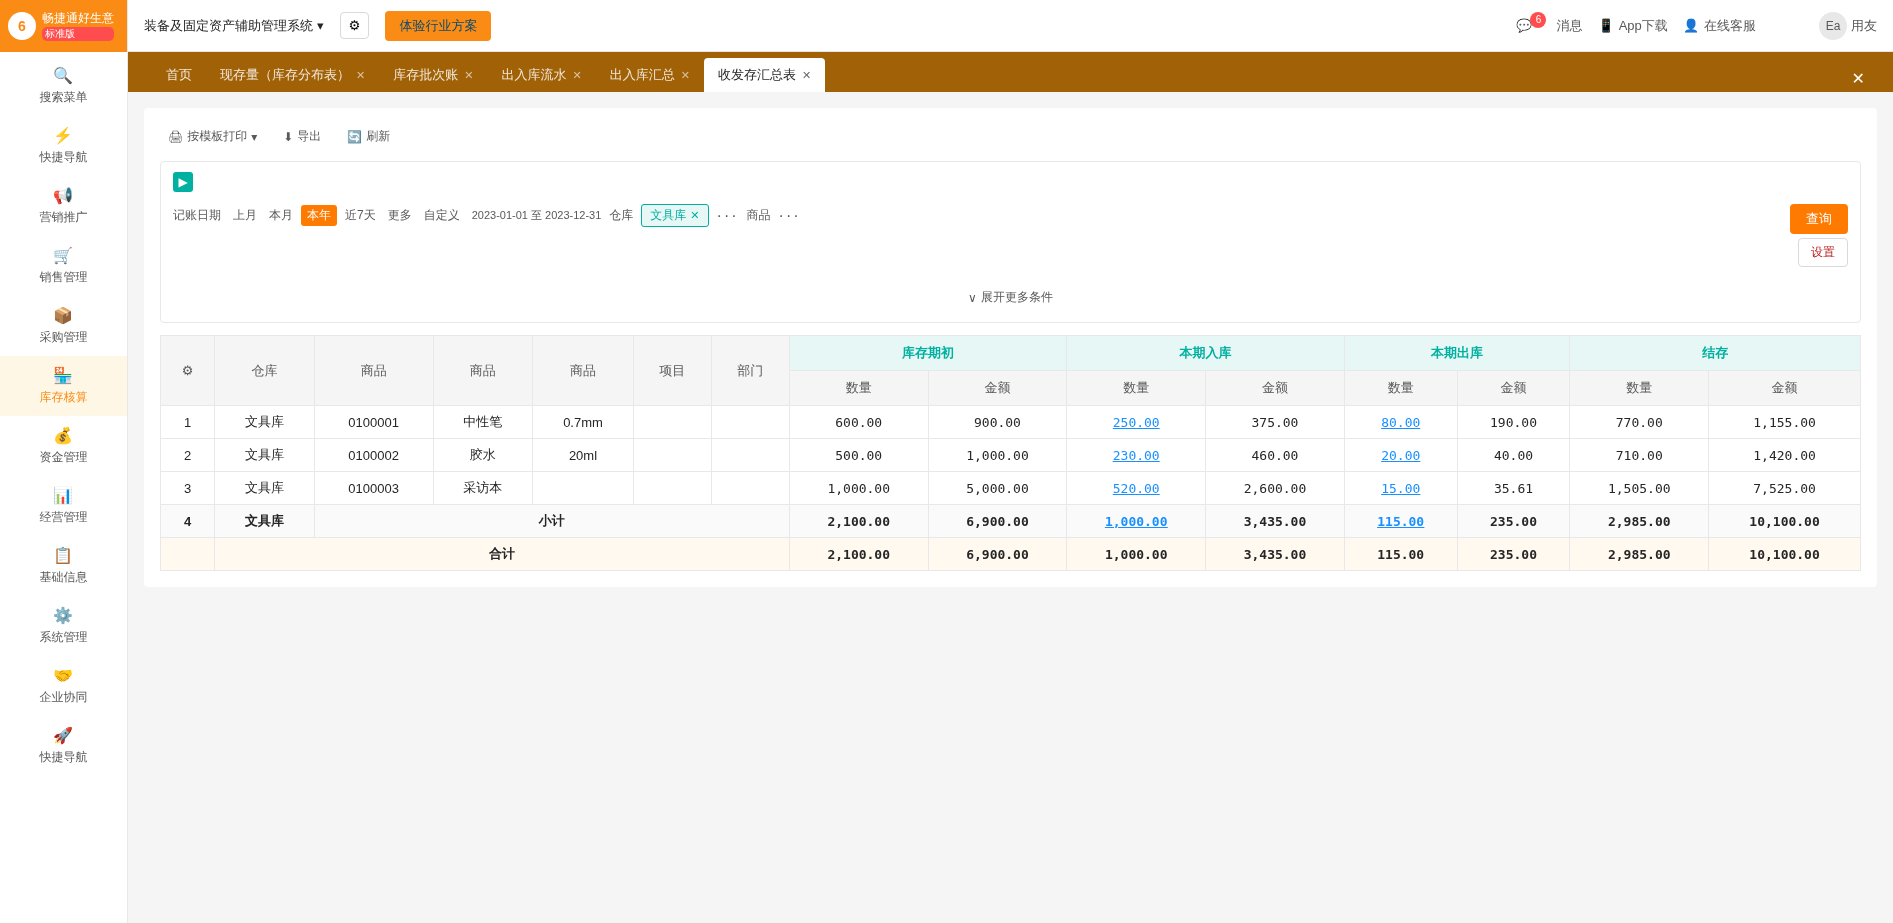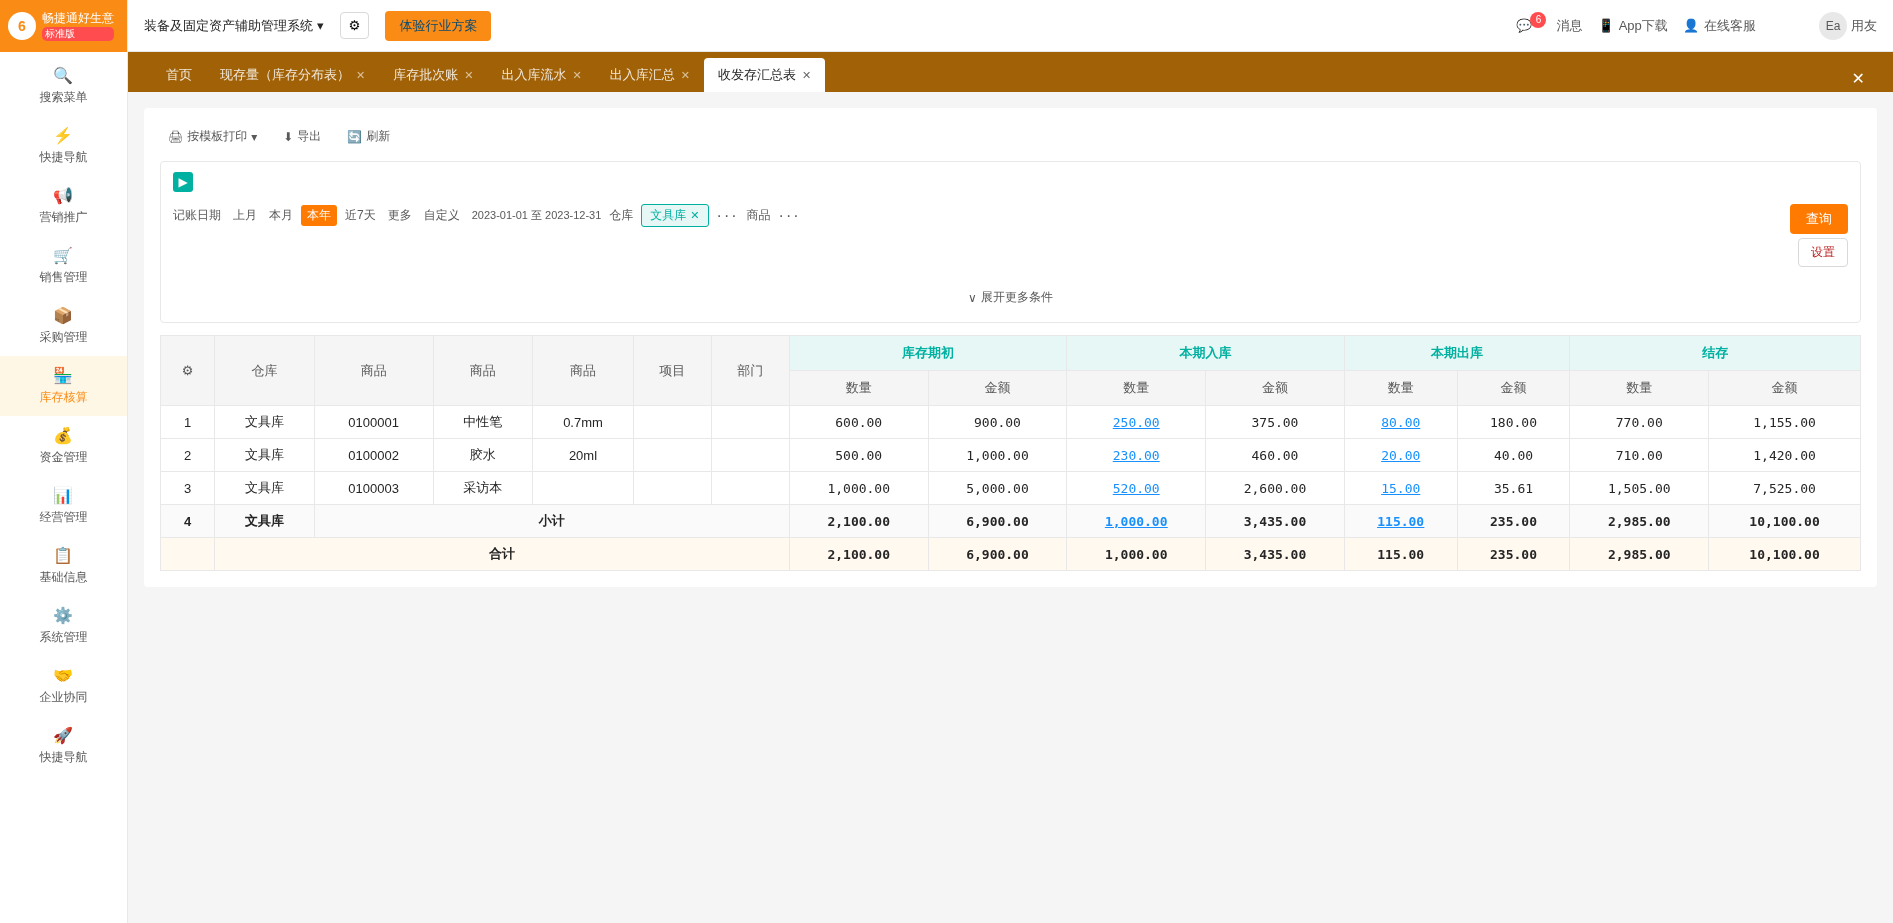--- a/index.html
+++ b/index.html
@@ -285,21 +285,21 @@
     <td>0100001</td>
     <td>中性笔</td>
     <td>0.7mm</td>
     <td></td>
     <td></td>
     <td class="number-cell">600.00</td>
     <td class="number-cell">900.00</td>
     <td class="number-cell link-cell">250.00</td>
     <td class="number-cell">375.00</td>
     <td class="number-cell link-cell">80.00</td>
-    <td class="number-cell">180.00</td>
+    <td class="number-cell">190.00</td>
     <td class="number-cell">770.00</td>
     <td class="number-cell">1,155.00</td>
   </tr>
               <tr>
     <td>2</td>
     <td>文具库</td>
     <td>0100002</td>
     <td>胶水</td>
     <td>20ml</td>
     <td></td>

